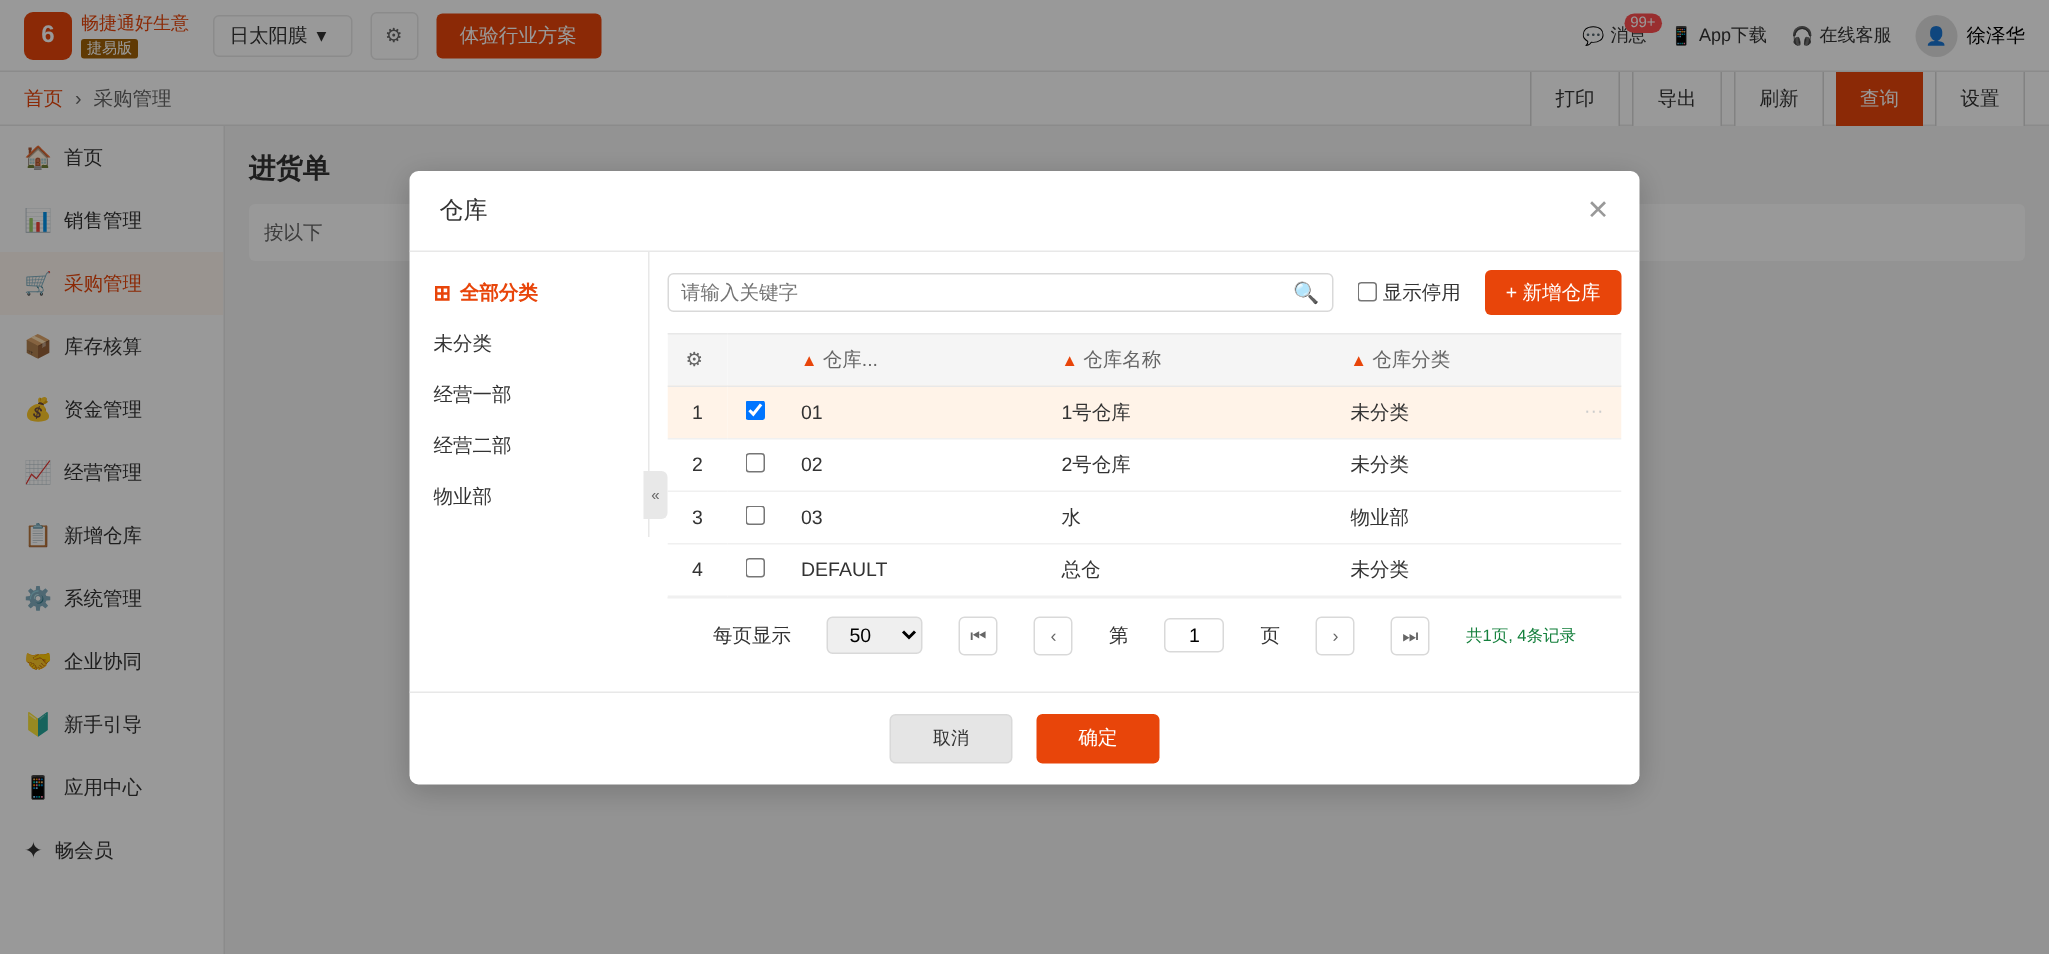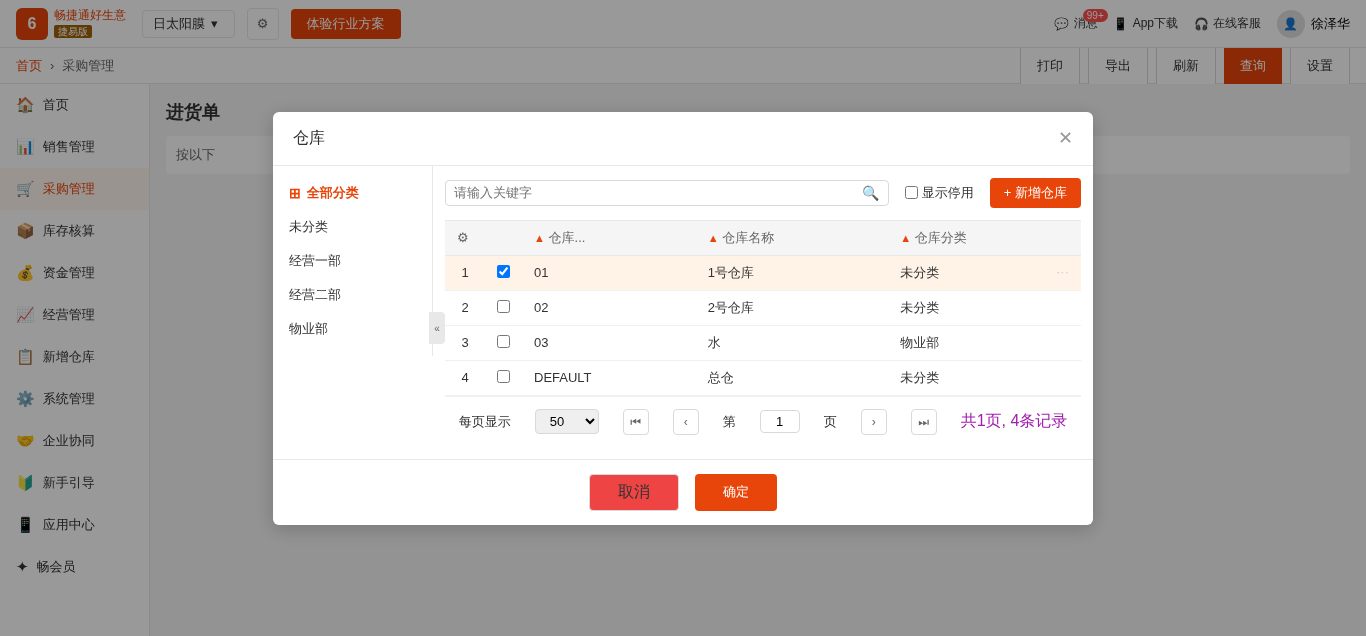--- a/index.html
+++ b/index.html
@@ -362,38 +362,38 @@
     }
     .page-btn:disabled { color: #ccc; cursor: not-allowed; }
     .page-input {
       width: 40px;
       border: 1px solid #d9d9d9;
       border-radius: 4px;
       padding: 3px 6px;
       text-align: center;
       font-size: 13px;
     }
-    .page-info { font-size: 16px; color: #a21caf; }
+    .page-info { font-size: 11px; color: #15803d; }
 
     
     .modal-footer {
       display: flex;
       justify-content: center;
       gap: 16px;
       padding: 14px 20px;
       border-top: 1px solid #e8e8e8;
     }
     .cancel-btn {
-      background: #ef4444;
+      background: #e5e5e5;
       color: #333;
       border: 1px solid #d9d9d9;
       border-radius: 4px;
       padding: 7px 28px;
       cursor: pointer;
-      font-size: 16px;
+      font-size: 12px;
     }
     .confirm-btn {
       background: #e8450a;
       color: #fff;
       border: none;
       border-radius: 4px;
       padding: 7px 28px;
       cursor: pointer;
       font-size: 13px;
     }

